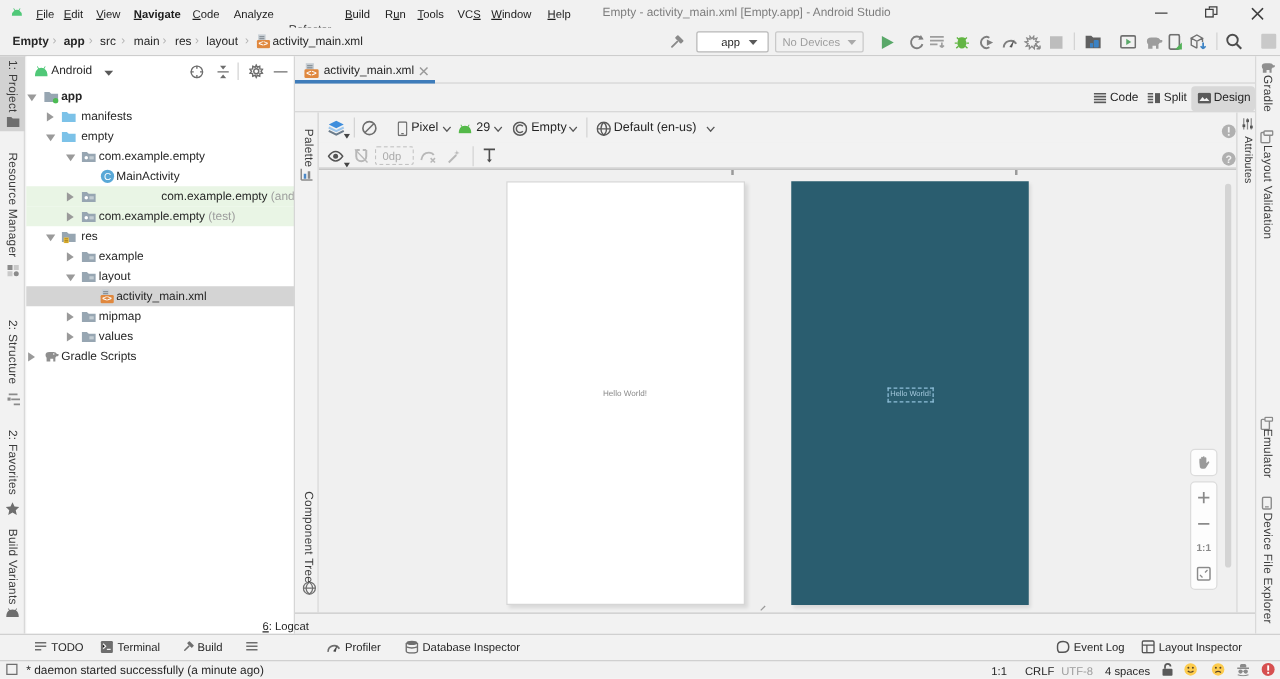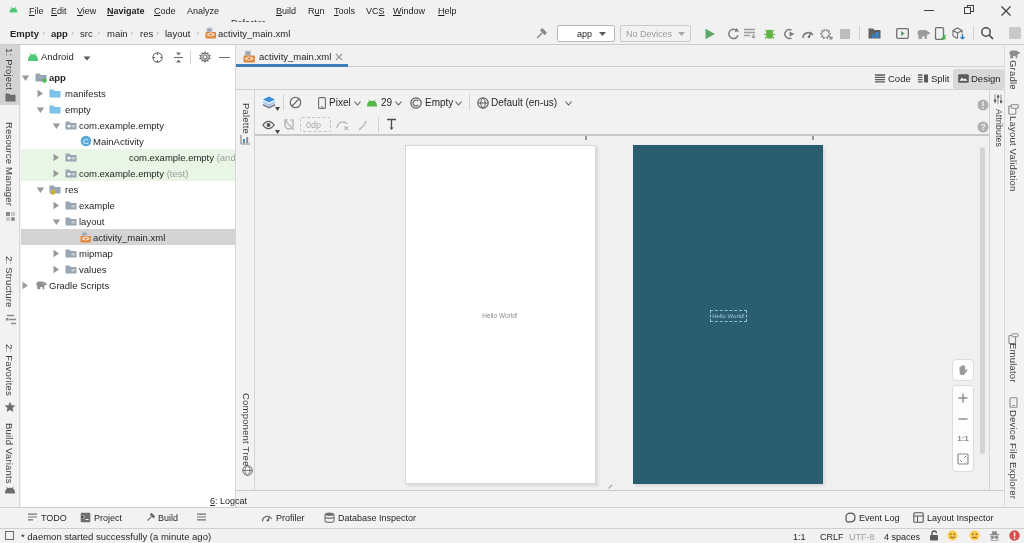--- a/index.html
+++ b/index.html
@@ -31,20 +31,21 @@
 <div class="abs menu-item" style="left:107px;top:6px;font-weight:bold;"><u>N</u>avigate</div>
 <div class="abs menu-item" style="left:154px;top:6px;"><u>C</u>ode</div>
 <div class="abs menu-item" style="left:187px;top:6px;">Analyze</div>
 <div class="abs menu-item" style="left:231px;top:18px;"><u>R</u>efactor</div>
 <div class="abs menu-item" style="left:276px;top:6px;"><u>B</u>uild</div>
 <div class="abs menu-item" style="left:308px;top:6px;">R<u>u</u>n</div>
 <div class="abs menu-item" style="left:334px;top:6px;"><u>T</u>ools</div>
 <div class="abs menu-item" style="left:366px;top:6px;">VC<u>S</u></div>
 <div class="abs menu-item" style="left:393px;top:6px;"><u>W</u>indow</div>
 <div class="abs menu-item" style="left:438px;top:6px;"><u>H</u>elp</div>
+<div class="abs" style="left:482px;top:5px;color:#7d7d7d;font-size:9.5px;">Empty - activity_main.xml [Empty.app] - Android Studio</div>
 
 <div class="abs" style="left:924px;top:10px;width:10px;height:1.4px;background:#404040;"></div>
 <div class="abs" style="left:964px;top:7px;width:7px;height:7px;border:1.2px solid #404040;background:#f1f1f1;"></div>
 <div class="abs" style="left:966.5px;top:5px;width:7px;height:7px;border:1.2px solid #404040;background:#f1f1f1;"></div>
 <div class="abs" style="left:964px;top:7px;width:7px;height:7px;border:1.2px solid #404040;background:#f1f1f1;"></div>
 <svg class="icon" style="left:1001px;top:6px" width="10" height="10" viewBox="0 0 10 10">
       <path d="M0.5 0.5 L9.5 9.5 M9.5 0.5 L0.5 9.5" stroke="#404040" stroke-width="1.2"></path>
     </svg>
 
 <div class="abs" style="left:0;top:22px;width:1024px;height:23px;background:#f1f1f1;border-bottom:1px solid #cdcdcd;"></div>
@@ -505,21 +506,21 @@
 
 <div class="abs" style="left:0;top:507px;width:1024px;height:21px;background:#f2f2f2;border-top:1px solid #d0d0d0;"></div>
 <svg class="icon" style="left:27px;top:513px" width="11" height="10" viewBox="0 0 11 10">
       <path d="M1 1.2 H10 M1 4 H10 M1 6.8 H6" stroke="#6e6e6e" stroke-width="1.2"></path>
     </svg>
 <div class="abs bb" style="left:41px;top:513px;">TODO</div>
 <svg class="icon" style="left:80px;top:512px" width="11" height="11" viewBox="0 0 11 11">
       <rect x="0.7" y="0.7" width="9.6" height="9.6" rx="1" fill="#6e6e6e"></rect>
       <path d="M2.5 3 L4.5 5 L2.5 7 M5.5 7.5 H8.5" stroke="#f2f2f2" stroke-width="1"></path>
     </svg>
-<div class="abs bb" style="left:94px;top:513px;">Project</div>
+<div class="abs bb" style="left:94px;top:513px;">Terminal</div>
 <svg class="icon" style="left:145px;top:512px" width="11" height="11" viewBox="0 0 14 14">
       <g transform="rotate(45 7 7)">
         <rect x="3.6" y="1.8" width="6.8" height="3.4" rx="0.7" fill="#6e6e6e"></rect>
         <rect x="6.3" y="5.2" width="1.5" height="7.4" rx="0.7" fill="#6e6e6e"></rect>
       </g>
     </svg>
 <div class="abs bb" style="left:158px;top:513px;">Build</div>
 <svg class="icon" style="left:196px;top:513px" width="11" height="10" viewBox="0 0 11 10">
       <path d="M1 1.2 H10 M1 4 H10 M1 6.8 H10" stroke="#6e6e6e" stroke-width="1.2"></path>
     </svg>

